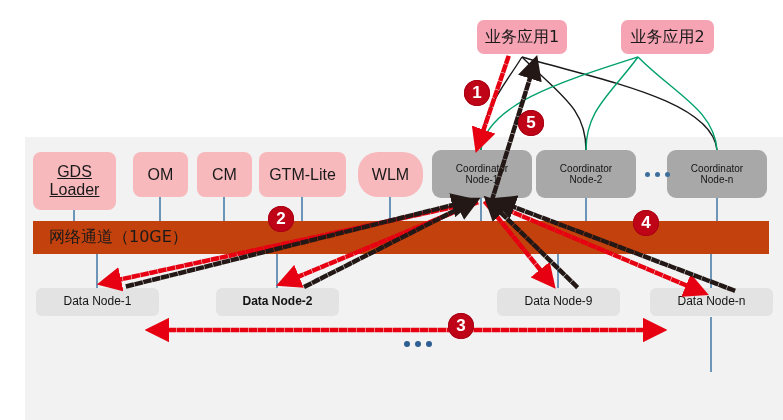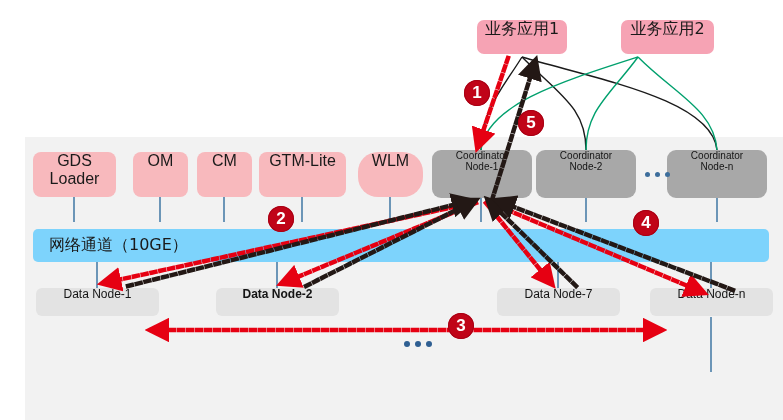--- a/index.html
+++ b/index.html
@@ -7,31 +7,31 @@
        font-family:"Liberation Sans","DejaVu Sans",sans-serif;}
   #stage{position:relative;width:783px;height:420px;background:#ffffff;}
 
   
   .canvas{position:absolute;left:25px;top:137px;width:758px;height:283px;background:#f2f2f2;}
 
   svg.layer{position:absolute;left:0;top:0;width:783px;height:420px;overflow:visible;}
   #wires{z-index:2}
   #flows{z-index:5}
 
-  .box{position:absolute;box-sizing:border-box;display:flex;
+  .box{position:absolute;box-sizing:border-box;display:flex;align-items:center;
        justify-content:center;text-align:center;line-height:1.12;z-index:4;}
 
   .app{background:#f6a3b4;border-radius:7px;color:#1a1a1a;font-size:16px;
        font-family:"DejaVu Sans",sans-serif;}
   .comp{background:#f8b9bd;border-radius:8px;color:#1a1a1a;font-size:16px;}
   .coord{background:#a8a8a8;border-radius:9px;color:#141414;font-size:10px;}
   .dnode{background:#e3e3e3;border-radius:6px;color:#141414;font-size:12px;}
 
-  .netbar{position:absolute;background:#7dd3fc;border-radius:5px;z-index:3;
-          display:flex;align-items:center;margin-top:8px;}
+  .netbar{position:absolute;background:#c2410c;border-radius:0;z-index:3;
+          display:flex;align-items:center;}
   .netbar span{padding-left:16px;font-size:16px;color:#1a1a1a;
                font-family:"DejaVu Sans",sans-serif;}
 
   .badge{position:absolute;border-radius:50%;background:#c00418;color:#ffffff;
          display:flex;align-items:center;justify-content:center;font-weight:bold;
          font-size:17px;z-index:9;box-shadow:0 0 0 1px #a80014 inset;}
 
   .dots{position:absolute;display:flex;gap:5px;align-items:center;z-index:6;}
   .dots i{display:block;width:5px;height:5px;border-radius:50%;background:#3d6e9c;}
   .dots.big i{width:6px;height:6px;background:#2f5f92;}
@@ -77,21 +77,21 @@
     </g>
   </svg>
 
   <div class="box app" style="left:477px;top:20px;width:90px;height:34px;">
     <span>业务应用1</span>
   </div>
   <div class="box app" style="left:621px;top:20px;width:93px;height:34px;">
     <span>业务应用2</span>
   </div>
 
-  <div class="box comp" style="left:33px;top:152px;width:83px;height:45px;">
+  <div class="box comp" style="left:33px;top:152px;width:83px;height:58px;text-decoration:underline;">
     <span>GDS<br>Loader</span>
   </div>
   <div class="box comp" style="left:133px;top:152px;width:55px;height:45px;">
     <span>OM</span>
   </div>
   <div class="box comp" style="left:259px;top:152px;width:87px;height:45px;">
     <span>GTM-Lite</span>
   </div>
   <div class="box comp" style="left:197px;top:152px;width:55px;height:45px;">
     <span>CM</span>
@@ -119,21 +119,21 @@
     <span>网络通道（10GE）</span>
   </div>
 
   <div class="box dnode" style="left:36px;top:288px;width:123px;height:28px;">
     <span>Data Node-1</span>
   </div>
   <div class="box dnode" style="left:216px;top:288px;width:123px;height:28px;font-weight:bold;">
     <span>Data Node-2</span>
   </div>
   <div class="box dnode" style="left:497px;top:288px;width:123px;height:28px;">
-    <span>Data Node-7</span>
+    <span>Data Node-9</span>
   </div>
   <div class="box dnode" style="left:650px;top:288px;width:123px;height:28px;">
     <span>Data Node-n</span>
   </div>
 
   <div class="dots big" style="left:404px;top:341px;">
     <i></i>
       <i></i>
       <i></i>
   </div>

